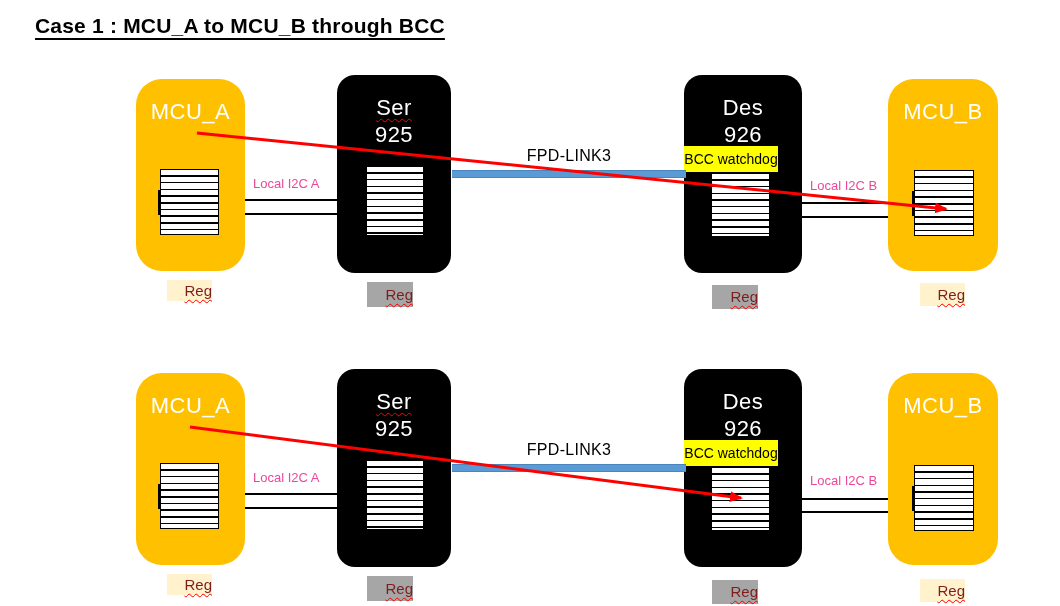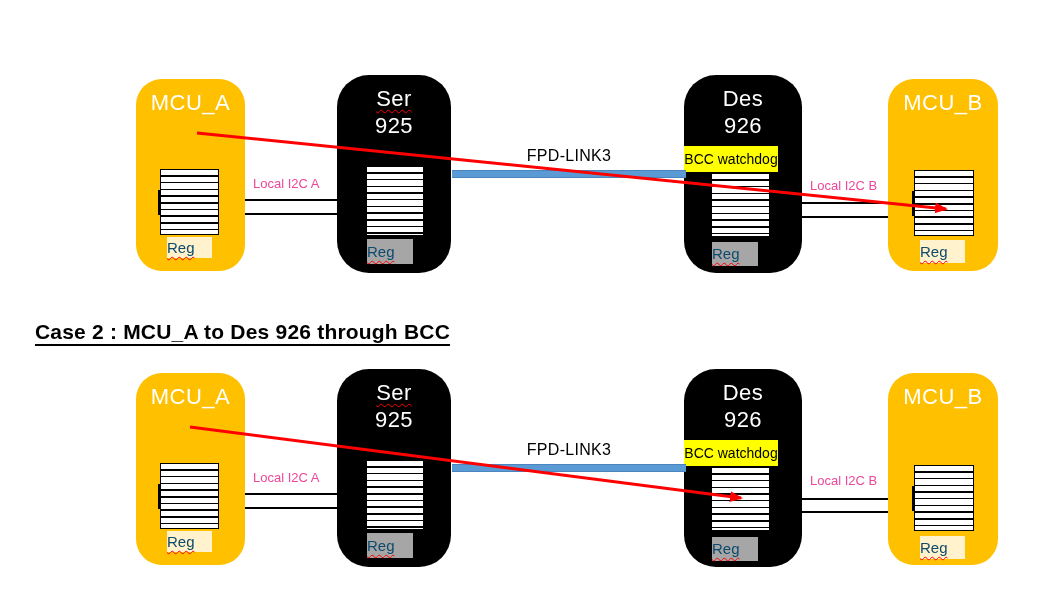--- a/index.html
+++ b/index.html
@@ -9,23 +9,23 @@
   }
   .case{position:absolute;left:0;width:1060px;height:300px;}
   .case-title{
     position:absolute;left:35px;top:14px;
     font-size:21px;font-weight:bold;color:#000;
     text-decoration:underline;text-decoration-thickness:1.5px;text-underline-offset:5px;
     letter-spacing:0.2px;white-space:nowrap;
   }
   .block{position:absolute;box-sizing:border-box;text-align:center;}
   .block.orange{background:var(--orange,#FFC000);border-radius:26px;}
-  .block.black{background:var(--block_black,#000);border-radius:32px;text-decoration:underline;}
+  .block.black{background:var(--block_black,#000);border-radius:18px;text-decoration:underline;}
   .block-label{
-    font-size:22px;color:#fff;line-height:27px;padding-top:10px;
+    font-size:22px;color:#fff;line-height:27px;padding-top:19px;
     letter-spacing:0.5px;white-space:pre-line;
   }
   .misspell{
     text-decoration:underline;text-decoration-style:wavy;
     text-decoration-color:var(--squiggle_red,#FF0000);
     text-decoration-thickness:1px;text-underline-offset:3px;
   }
   .watchdog{
     position:absolute;left:684px;top:146px;width:94px;height:26px;
     background:var(--watchdog_yellow,#FFFF00);color:#000;
@@ -33,22 +33,22 @@
   }
   .reg-table{
     position:absolute;box-sizing:border-box;
     border:1.5px solid #000;
     background:repeating-linear-gradient(180deg,#ffffff 0px,#ffffff 5.2px,#000000 5.2px,#000000 6.7px);
   }
   .reg-table::before{
     content:"";position:absolute;left:-3px;top:32%;width:3px;height:38%;background:#000;
   }
   .reg-label{
-    position:absolute;box-sizing:border-box;text-align:left;
-    font-size:15px;color:#0c4a6e;
+    position:absolute;box-sizing:border-box;text-align:right;
+    font-size:15px;color:#7f1d1d;margin-top:43px;
   }
   .reg-label.cream{background:var(--reg_cream,#FFF2CC);}
   .reg-label.gray{background:var(--reg_gray,#A6A6A6);}
   .conn-line{position:absolute;height:1.5px;background:#000;}
   .conn-label{position:absolute;font-size:13px;color:#ec4899;white-space:nowrap;}
   .fpd-bar{
     position:absolute;left:452px;top:170px;width:234px;height:8px;
     background:var(--link_blue,#5B9BD5);
     border-top:1px solid #4a86bd;border-bottom:1px solid #4a86bd;box-sizing:border-box;
   }
@@ -57,20 +57,21 @@
     font-size:16px;color:#000;letter-spacing:0.3px;
   }
   #arrow-overlay{position:absolute;left:0;top:0;width:1060px;height:606px;pointer-events:none;z-index:50;}
 </style>
 </head>
 <body>
 
 <div id="canvas">
 
   <div class="case" style="top:0px">
+    <div class="case-title">Case 1 : MCU_A to MCU_B through BCC</div>
 
     <div class="block orange" style="left:136px;top:79px;width:109px;height:192px;">
       <div class="block-label">MCU_A</div>
     </div>
 
     <div class="block black" style="left:337px;top:75px;width:114px;height:198px;">
       <div class="block-label"><span class="misspell">Ser</span><br><span>925</span></div>
     </div>
 
     <div class="block black" style="left:684px;top:75px;width:118px;height:198px;">
@@ -99,21 +100,20 @@
 
     <div class="conn-line" style="left:802px;top:202px;width:86px;"></div>
     <div class="conn-line" style="left:802px;top:216px;width:86px;"></div>
     <div class="conn-label" style="left:810px;top:178px;">Local I2C B</div>
 
     <div class="fpd-bar"></div>
     <div class="fpd-label">FPD-LINK3</div>
   </div>
 
   <div class="case" style="top:294px">
-    <div class="case-title" style="top:26px">Case 2 : MCU_A to Des 926 through BCC</div>
 
     <div class="block orange" style="left:136px;top:79px;width:109px;height:192px;">
       <div class="block-label">MCU_A</div>
     </div>
 
     <div class="block black" style="left:337px;top:75px;width:114px;height:198px;">
       <div class="block-label"><span class="misspell">Ser</span><br><span>925</span></div>
     </div>
 
     <div class="block black" style="left:684px;top:75px;width:118px;height:198px;">

